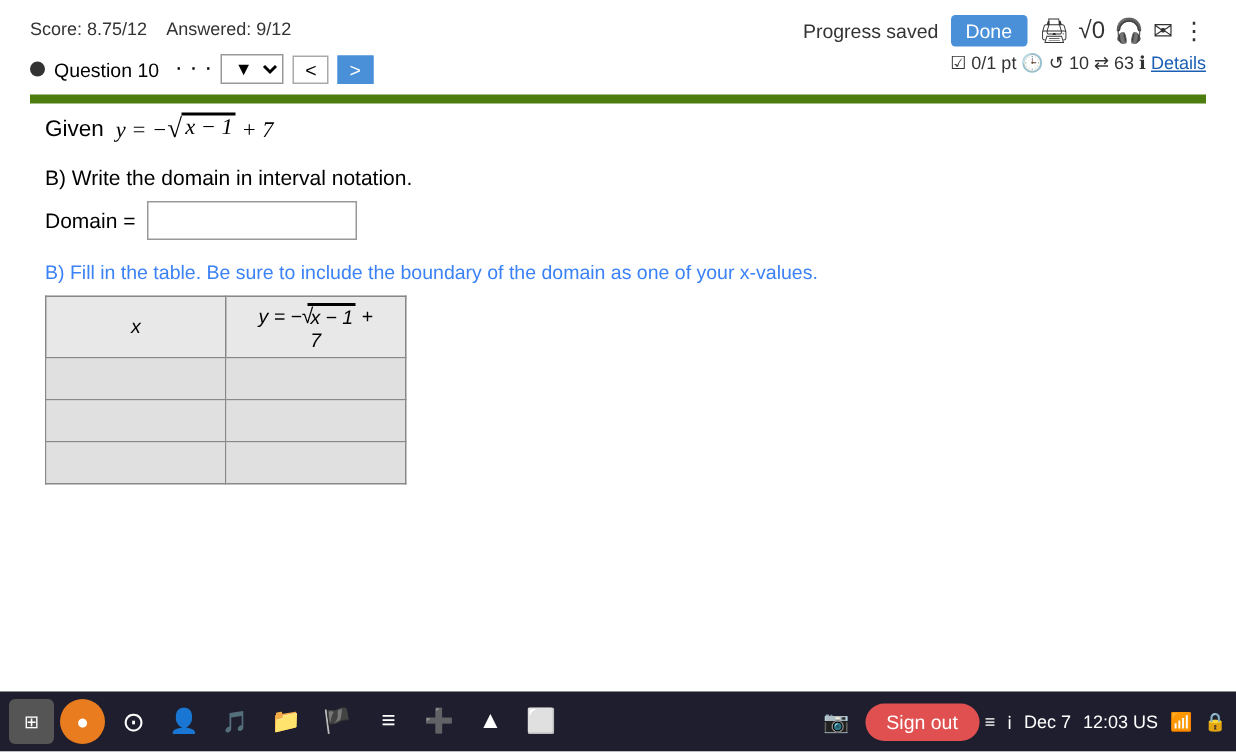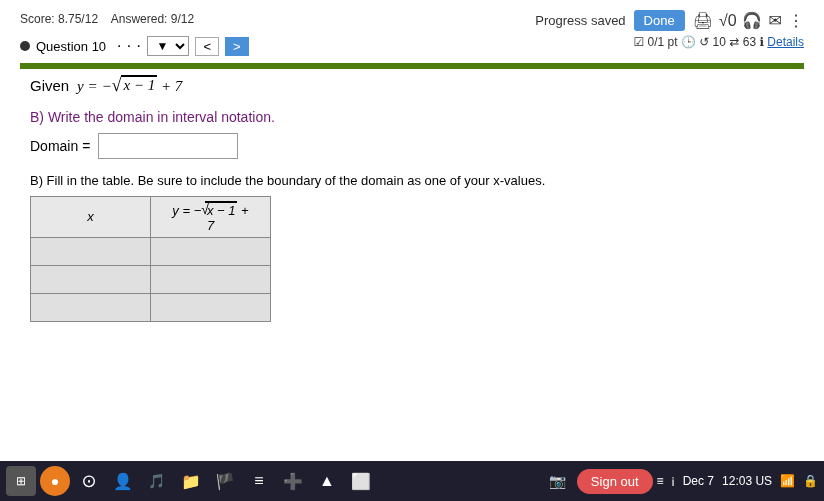--- a/index.html
+++ b/index.html
@@ -146,21 +146,21 @@
 
     .given-equation {
       font-size: 15px;
       margin-bottom: 14px;
       color: #000;
     }
 
     .part-label {
       font-size: 14px;
       margin-bottom: 8px;
-      color: #701a75;
+      color: #000000;
     }
 
     
     .domain-row {
       display: flex;
       align-items: center;
       gap: 8px;
       margin-bottom: 14px;
     }
 
@@ -173,21 +173,21 @@
       width: 140px;
       height: 26px;
       padding: 2px 4px;
       font-size: 13px;
     }
 
     
     .table-instruction {
       font-size: 13px;
       margin-bottom: 8px;
-      color: #000000;
+      color: #3b82f6;
     }
 
     .data-table {
       border-collapse: collapse;
       margin-bottom: 14px;
     }
 
     .data-table th, .data-table td {
       border: 1px solid #888;
       padding: 0;

